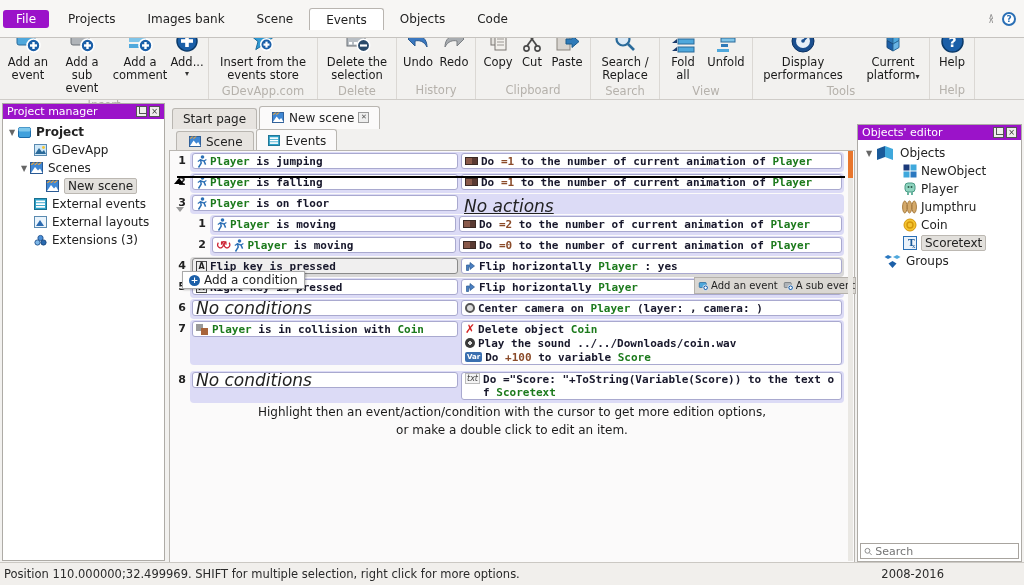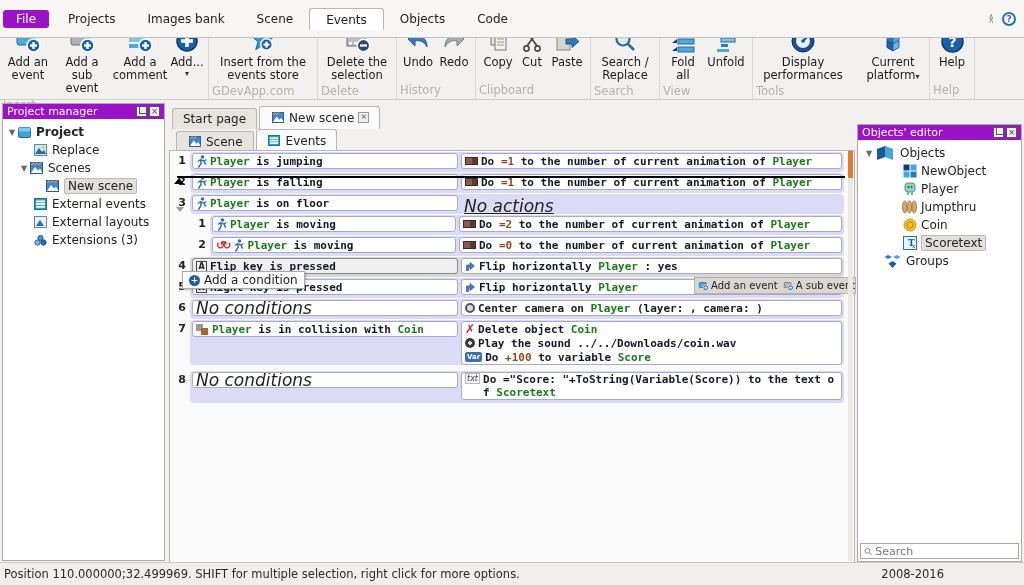--- a/index.html
+++ b/index.html
@@ -24,21 +24,21 @@
 
   
   .toolbar { position:absolute; top:22px; left:0; right:0; height:78px;
              background:#f2f1ef; border-bottom:1px solid #cfccc8; display:flex; }
   .tgroup { display:flex; flex-direction:column; border-right:1px solid #dbd8d4; padding:3px 3px 0; }
   .titems { display:flex; flex:1; align-items:flex-start; justify-content:center; }
   .titem  { display:flex; flex-direction:column; align-items:center; text-align:center;
             line-height:1.15; padding:1px 2px; cursor:default; }
   .ticon  { height:30px; display:flex; align-items:center; justify-content:center; }
   .tlabel { font-size:11.5px; color:#1a1a1a; }
-  .tcaption { color:#b5b1ab; font-size:11.5px; padding:1px 0 2px; }
+  .tcaption { text-align:center; color:#b5b1ab; font-size:11.5px; padding:1px 0 2px; }
   .dd { font-size:8px; color:#333; }
 
   
   .panel { position:absolute; background:#fff; border:1px solid #aeaba6; }
   .ptitle { height:15px; background:#9b13c9; color:#fff; font-size:11px;
             display:flex; align-items:center; padding:0 4px; }
   .pbtns { margin-left:auto; display:flex; gap:2px; }
   .pbtn { width:11px; height:11px; background:#f0efed; border:1px solid #555;
           font-size:8px; line-height:9px; text-align:center; color:#333; }
   .pbtn.restore { box-shadow: inset 2px -2px 0 0 #f0efed, inset 3px -3px 0 0 #555; }
@@ -430,21 +430,21 @@
       <span class="bold">Project</span>
     </div>
     <div class="trow" style="padding-left:30px">
       <span class="ticn">
           <svg width="13" height="12" viewBox="0 0 13 12">
             <rect x="0.5" y="0.5" width="12" height="11" fill="#cfe8f8" stroke="#5a8ab0"></rect>
             <path d="M1 10 L5 4 L8 8 L10 6 L12 10 Z" fill="#2a6a9a"></path>
             <circle cx="9.5" cy="3.5" r="1.4" fill="#f4c430"></circle>
           </svg>
         </span>
-      <span>Replace</span>
+      <span>GDevApp</span>
     </div>
     <div class="trow" style="padding-left:16px">
       <span class="texp">▼</span>
       <span class="ticn">
           <svg width="13" height="12" viewBox="0 0 13 12">
             <rect x="0.5" y="0.5" width="12" height="11" fill="#3f87d4" stroke="#2a5a94"></rect>
             <path d="M0.5 3 L3 0.5 H5 L2 3 Z M4 3 L6.5 0.5 H8.5 L5.5 3 Z M7.5 3 L10 0.5 H12 L9 3 Z" fill="#e8a33d"></path>
             <path d="M1 11 L5 5 L8 8.5 L10 6.5 L12.5 11 Z" fill="#fff"></path>
           </svg>
         </span>
@@ -758,20 +758,24 @@
         <span class="pluscircle" style="width:10px;height:10px;line-height:10px;font-size:8px">+</span>
         <span>Other</span>
       </span>
     </div>
 
     <div class="scrolltrack">
       <div class="scrollthumb"></div>
     </div>
   </div>
 
+  <div class="hint">
+    <div>Highlight then an event/action/condition with the cursor to get more edition options,</div>
+    <div>or make a double click to edit an item.</div>
+  </div>
 </div>
 
 <div class="panel" id="objects-panel">
   <div class="ptitle">
     <span>Objects' editor</span>
     <span class="pbtns">
       <span class="pbtn restore"></span>
       <span class="pbtn">×</span>
     </span>
   </div>

